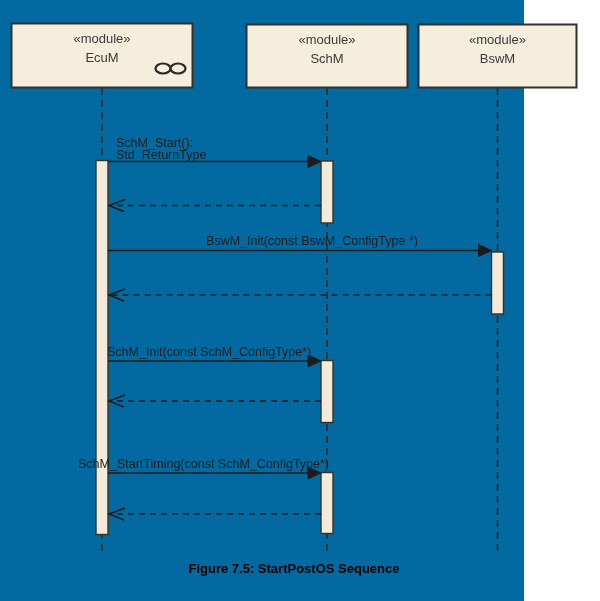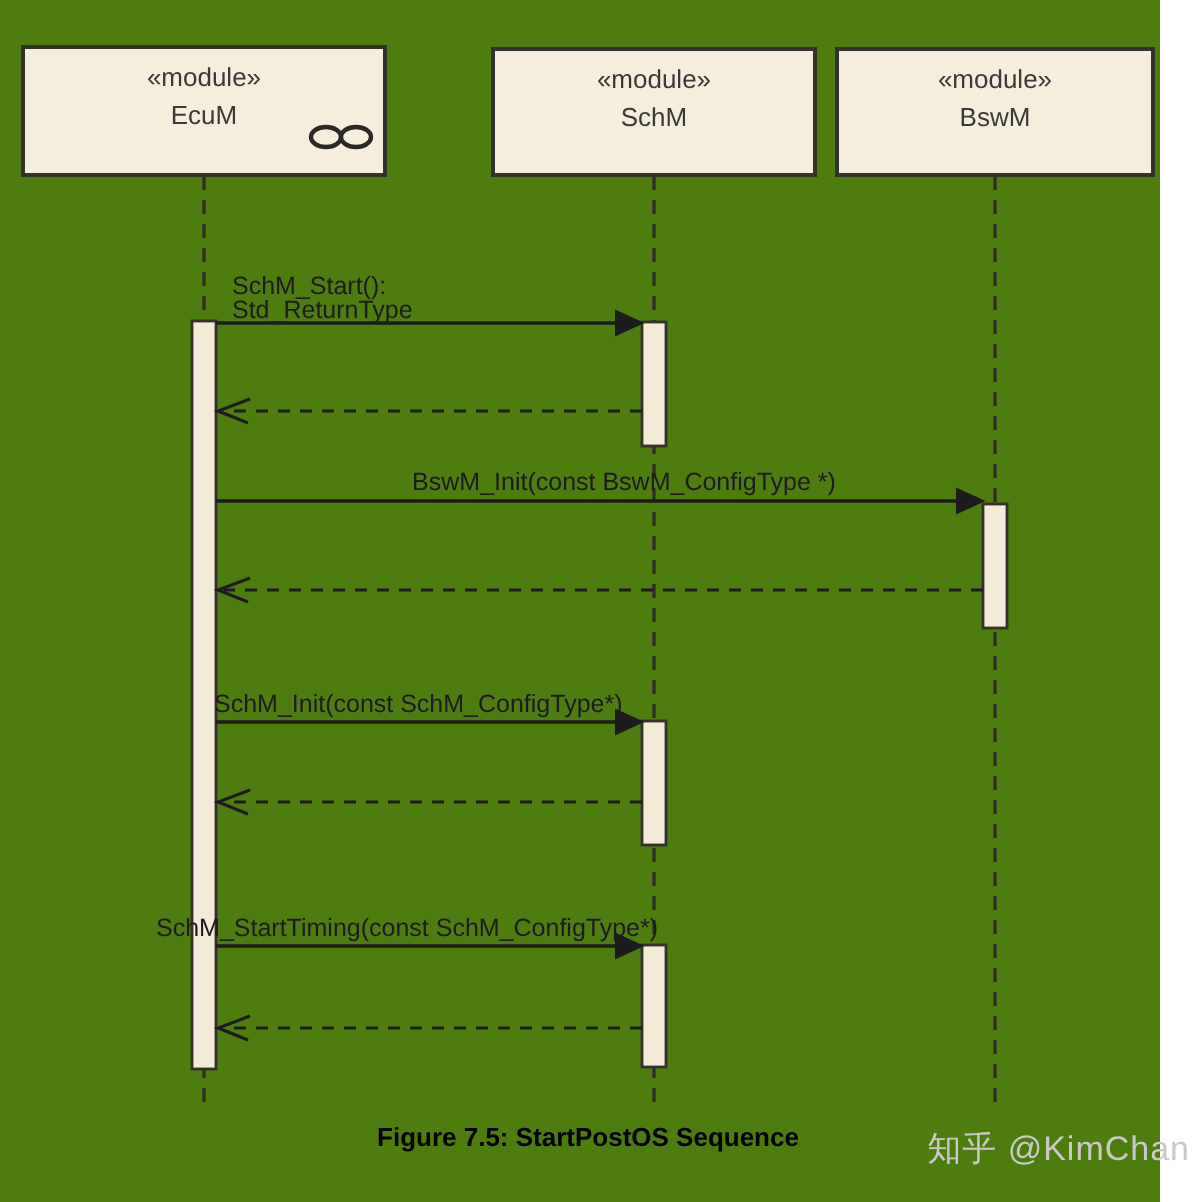--- a/index.html
+++ b/index.html
@@ -6,23 +6,23 @@
     margin: 0;
     padding: 0;
     background: #ffffff;
     width: 600px;
     height: 601px;
     font-family: "Liberation Sans", "DejaVu Sans", sans-serif;
     overflow: hidden;
   }
   .canvas {
     position: relative;
-    width: 580px;
+    width: 524px;
     height: 601px;
-    background: #4d7c0f;
+    background: #0369a1;
   }
   svg { display: block; }
   .module-box {
     fill: #f6eedd;
     stroke: #33312c;
     stroke-width: 2;
   }
   .box-stereotype {
     font-size: 13px;
     fill: #3a3a38;
@@ -172,15 +172,14 @@
     </g>
 
     <g>
       <line class="return-line" x1="321" y1="514" x2="112" y2="514"></line>
       <polyline class="return-head" points="125,508 109,514 124,520"></polyline>
     </g>
 
     <text class="caption" x="294" y="573">Figure 7.5: StartPostOS Sequence</text>
   </svg>
 
-  <div class="watermark">知乎 @KimChan</div>
 
 </div>
 
 </body></html>

